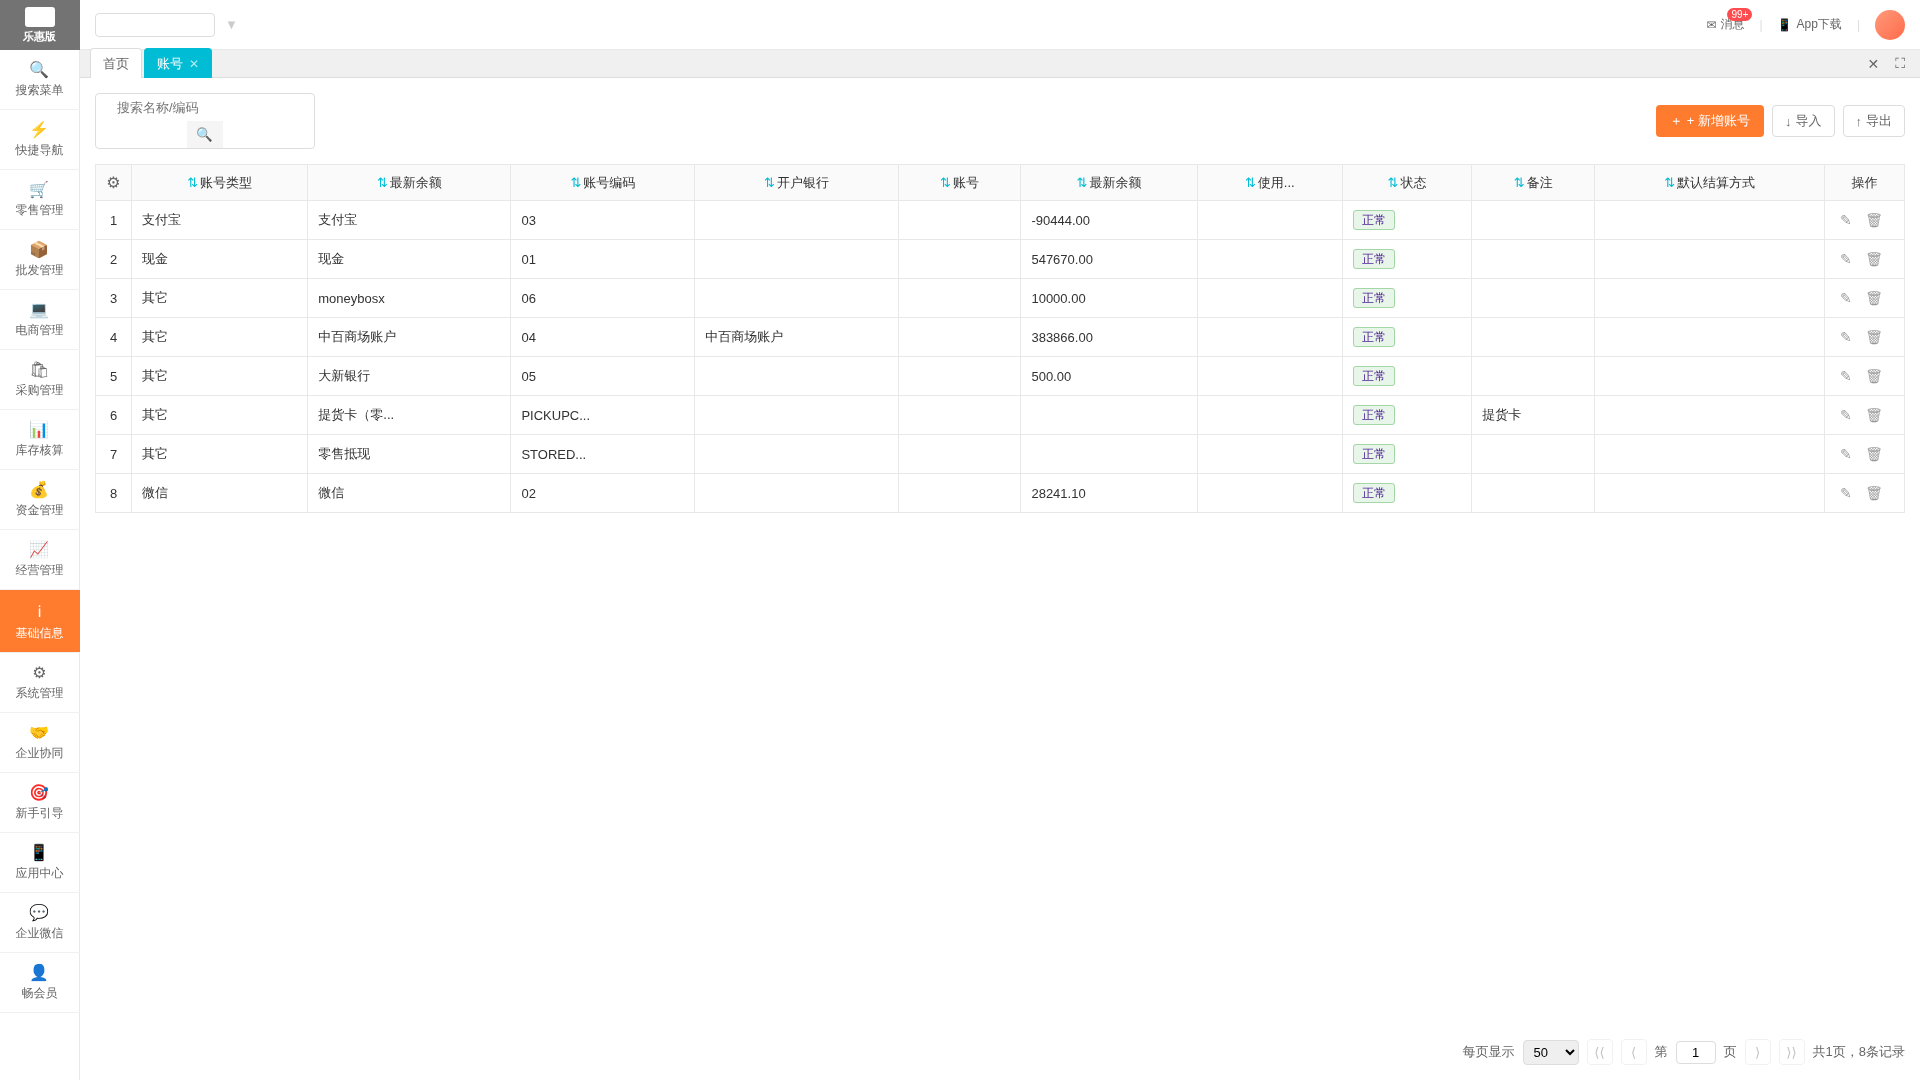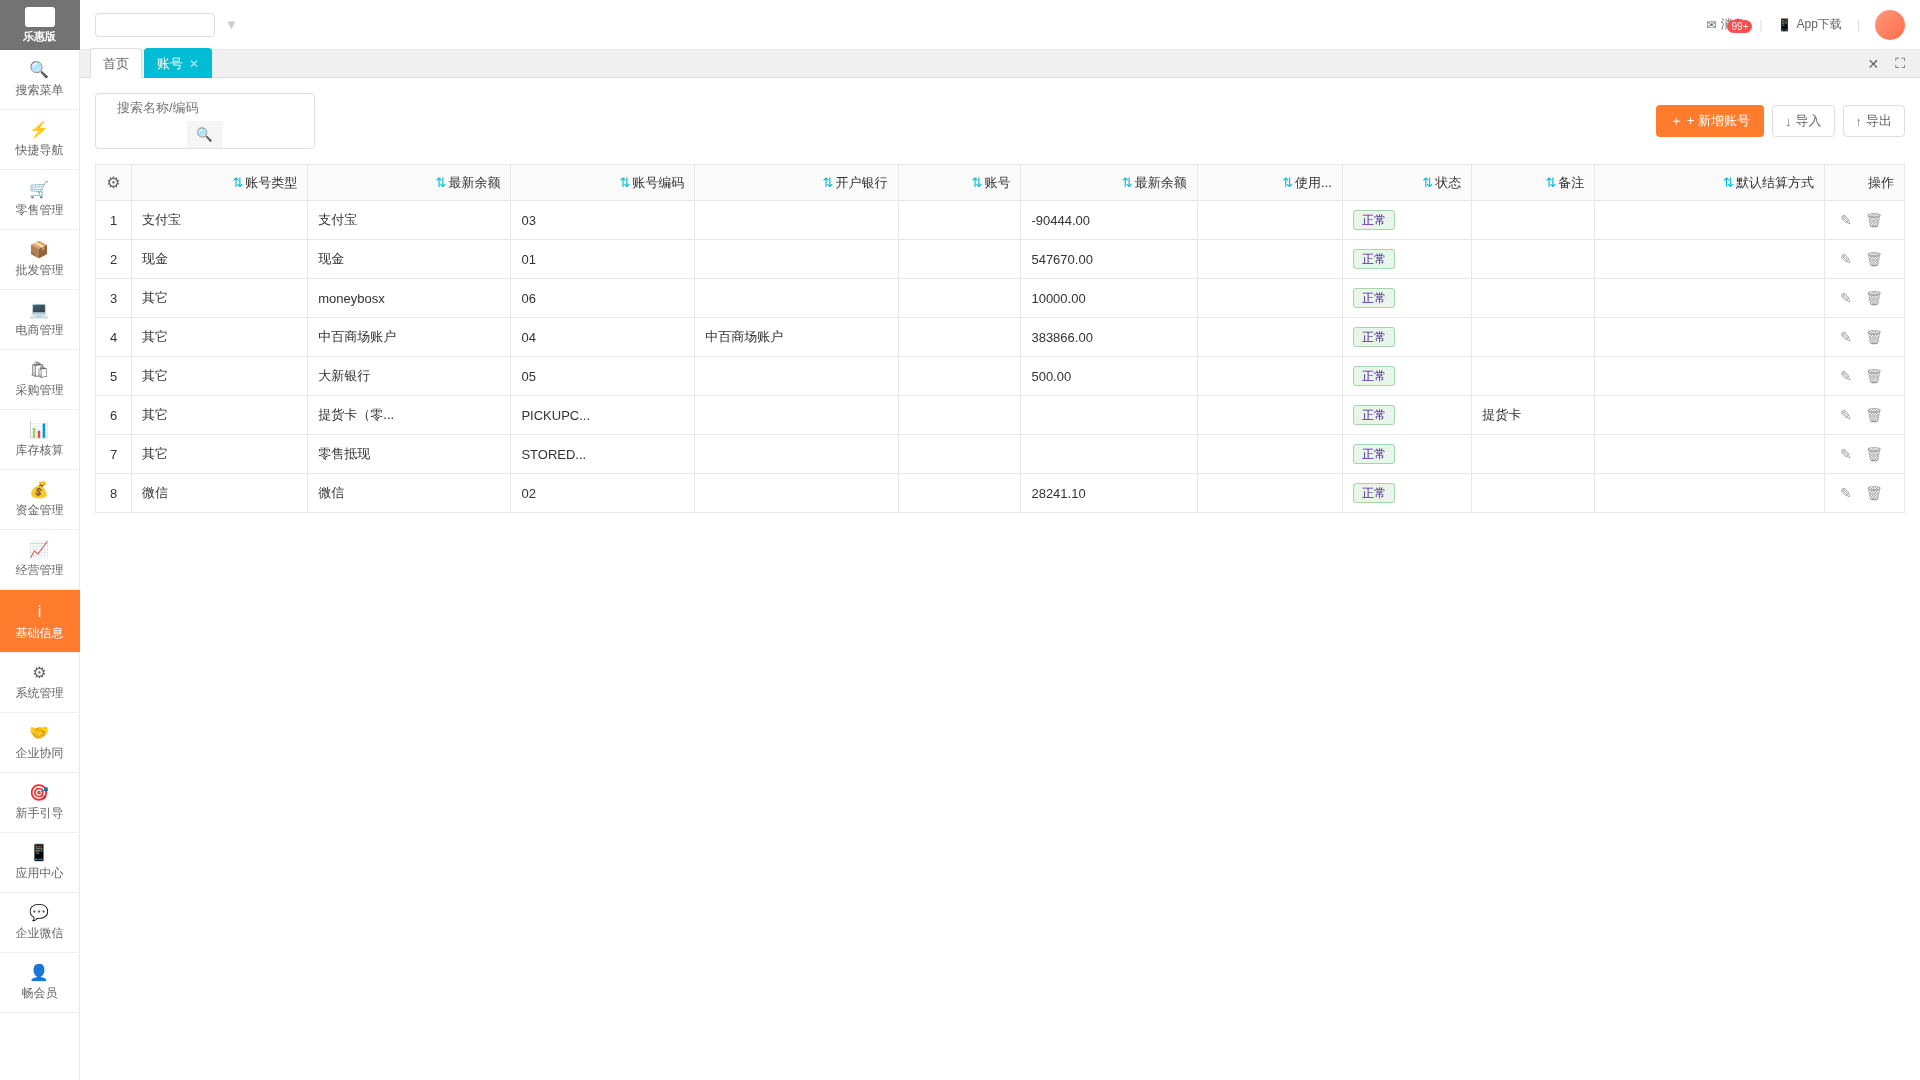--- a/index.html
+++ b/index.html
@@ -105,21 +105,20 @@
       background: #ff4d4f;
       color: #fff;
       border-radius: 10px;
       font-size: 10px;
       padding: 1px 4px;
       position: absolute;
       top: -8px;
       right: -8px;
       min-width: 16px;
       text-align: center;
-      margin-top: 12px;
     }
     .topbar-app {
       display: flex;
       align-items: center;
       gap: 4px;
       cursor: pointer;
     }
     .avatar {
       width: 30px;
       height: 30px;
@@ -237,21 +236,21 @@
     
     .data-table {
       width: 100%;
       border-collapse: collapse;
       font-size: 13px;
     }
     .data-table th {
       background: #fafafa;
       border: 1px solid #e8e8e8;
       padding: 8px 10px;
-      text-align: right;
+      text-align: center;
       font-weight: normal;
       color: #333;
       white-space: nowrap;
     }
     .data-table th .sort-icon {
       color: #00bcd4;
       margin-right: 2px;
     }
     .data-table td {
       border: 1px solid #e8e8e8;
@@ -633,14 +632,30 @@
     <td></td>
     <td></td>
     <td>
       <button class="action-btn" title="编辑">✎</button>
       <button class="action-btn" title="删除">🗑</button>
     </td>
   </tr>
         </tbody>
     </table>
 
+    <div class="pagination">
+      <span>每页显示</span>
+      <select class="page-size-select">
+        <option>50</option>
+        <option>20</option>
+        <option>100</option>
+      </select>
+      <button class="page-nav-btn disabled">⟨⟨</button>
+      <button class="page-nav-btn disabled">⟨</button>
+      <span>第</span>
+      <input class="page-input" type="text" value="1" style="">
+      <span>页</span>
+      <button class="page-nav-btn disabled">⟩</button>
+      <button class="page-nav-btn disabled">⟩⟩</button>
+      <span>共1页，8条记录</span>
+    </div>
   </div>
 </div>
 
 </body></html>

